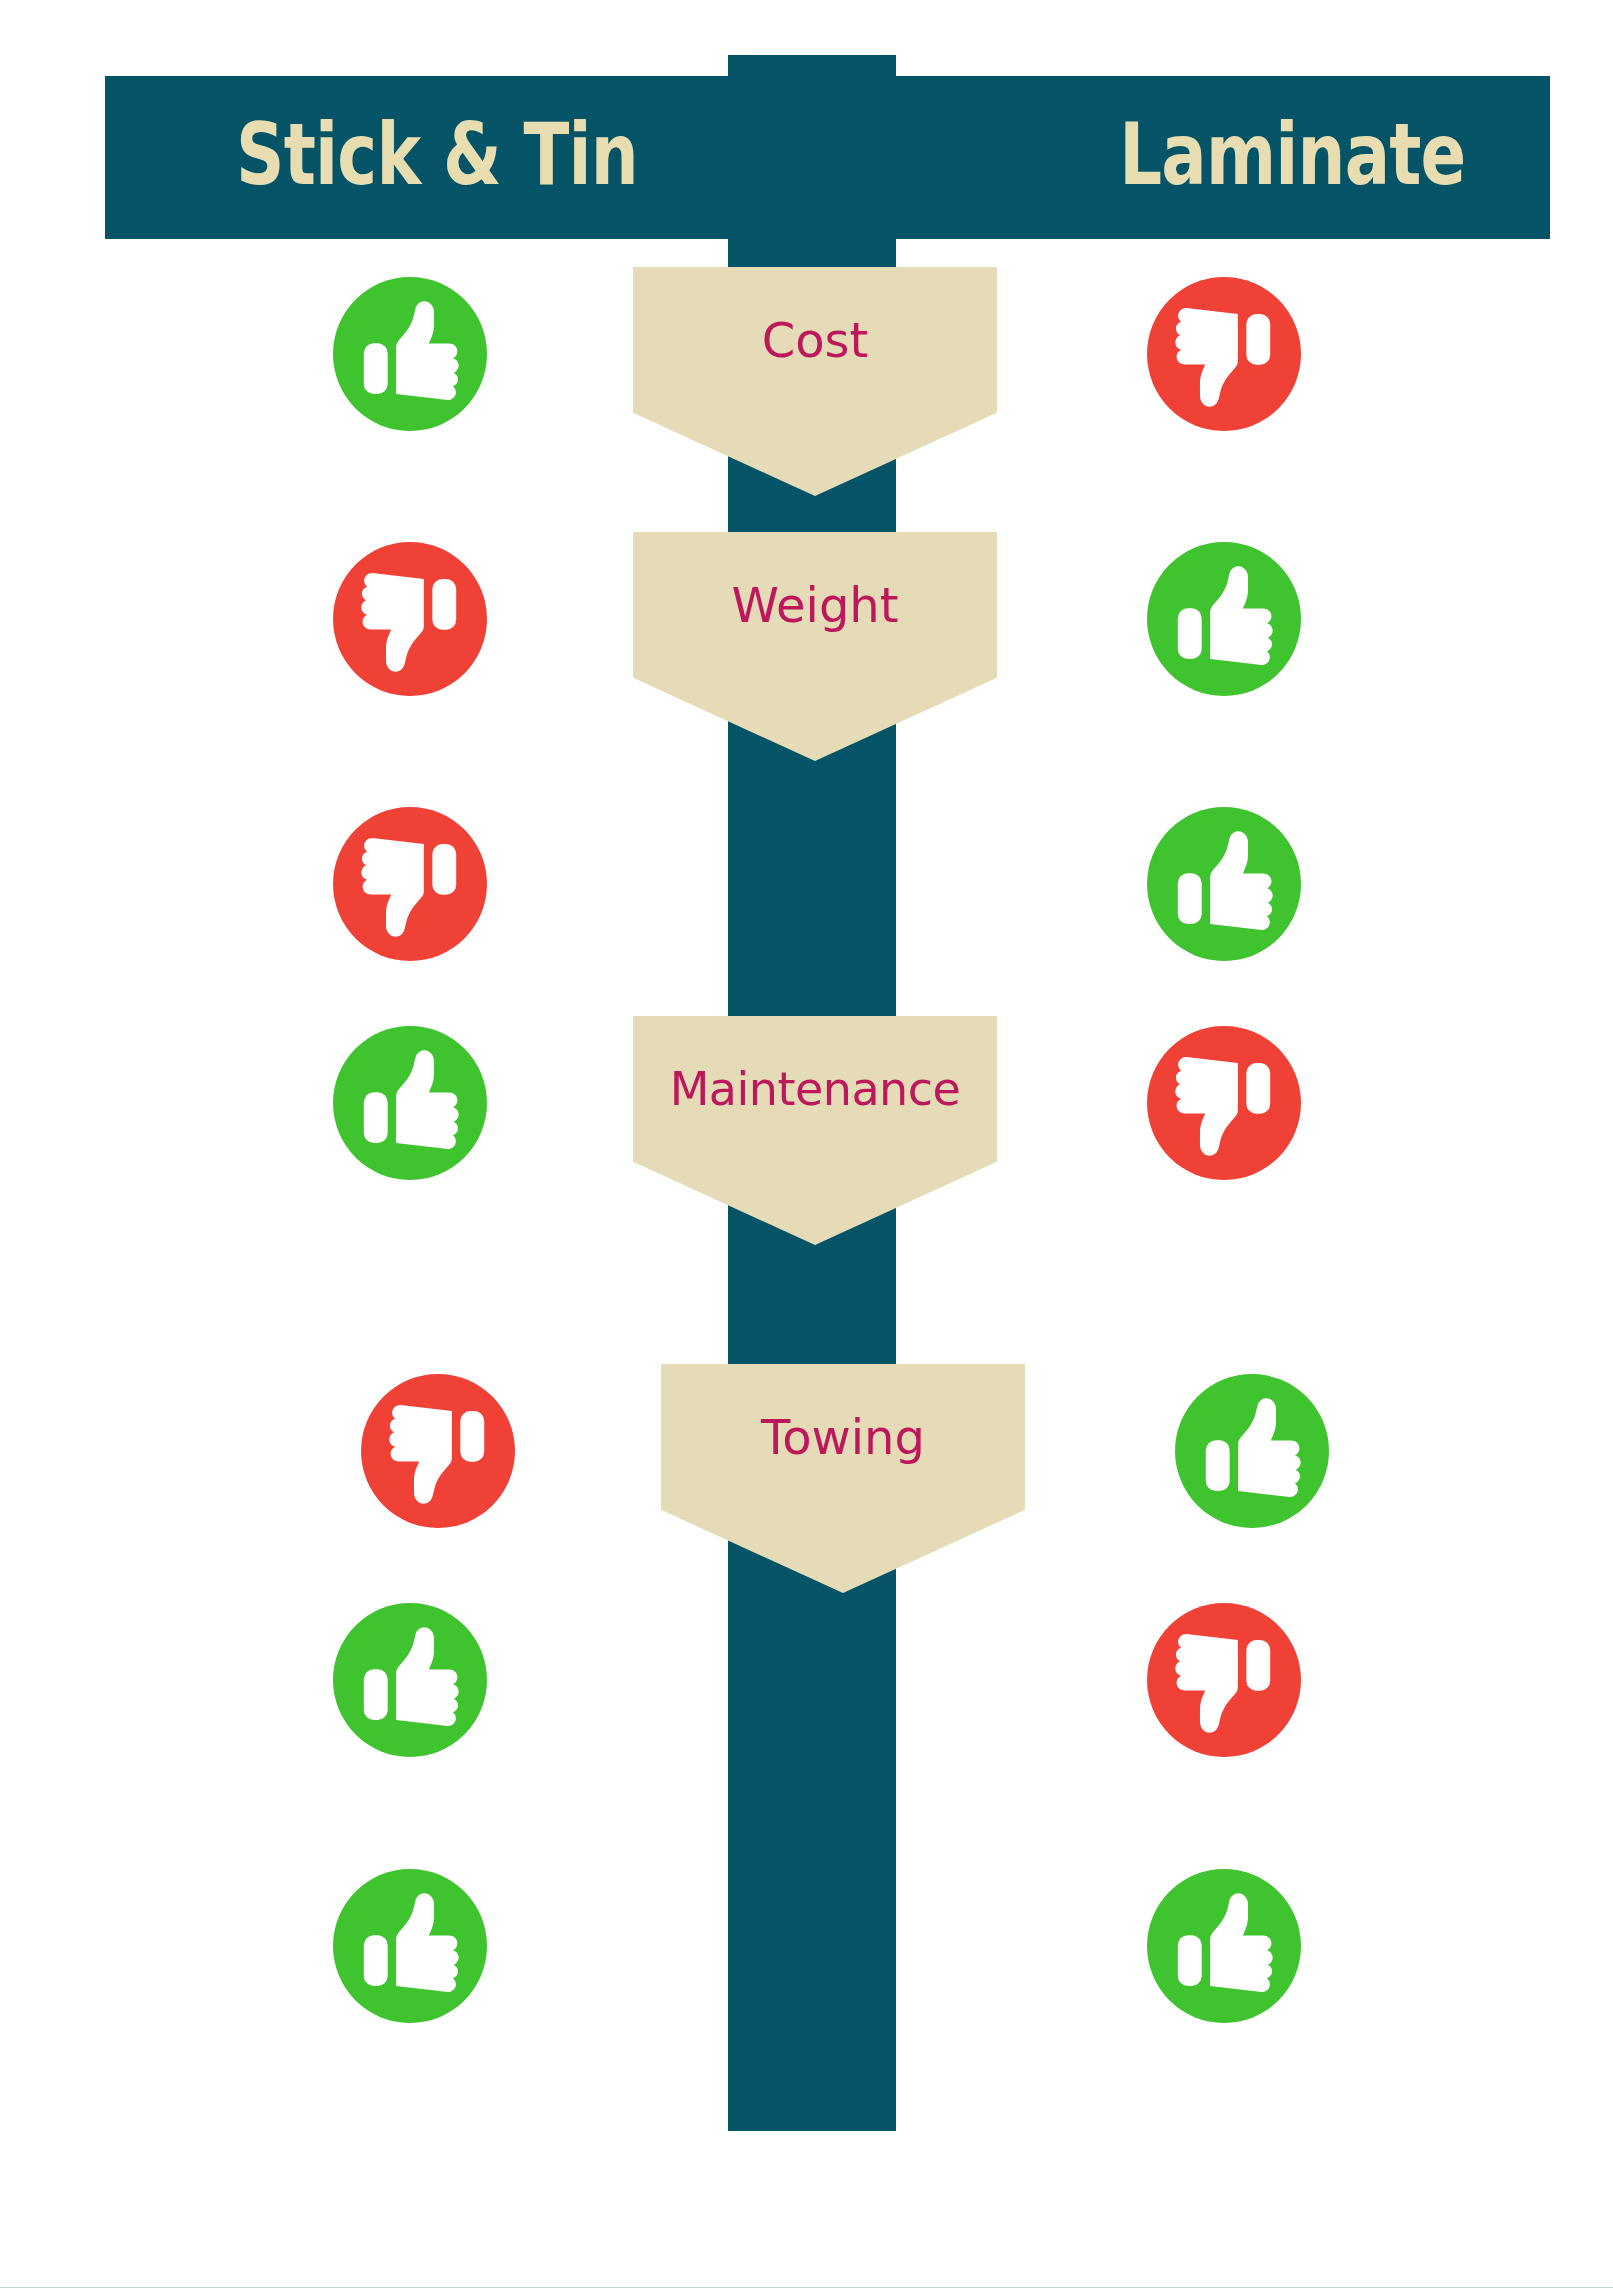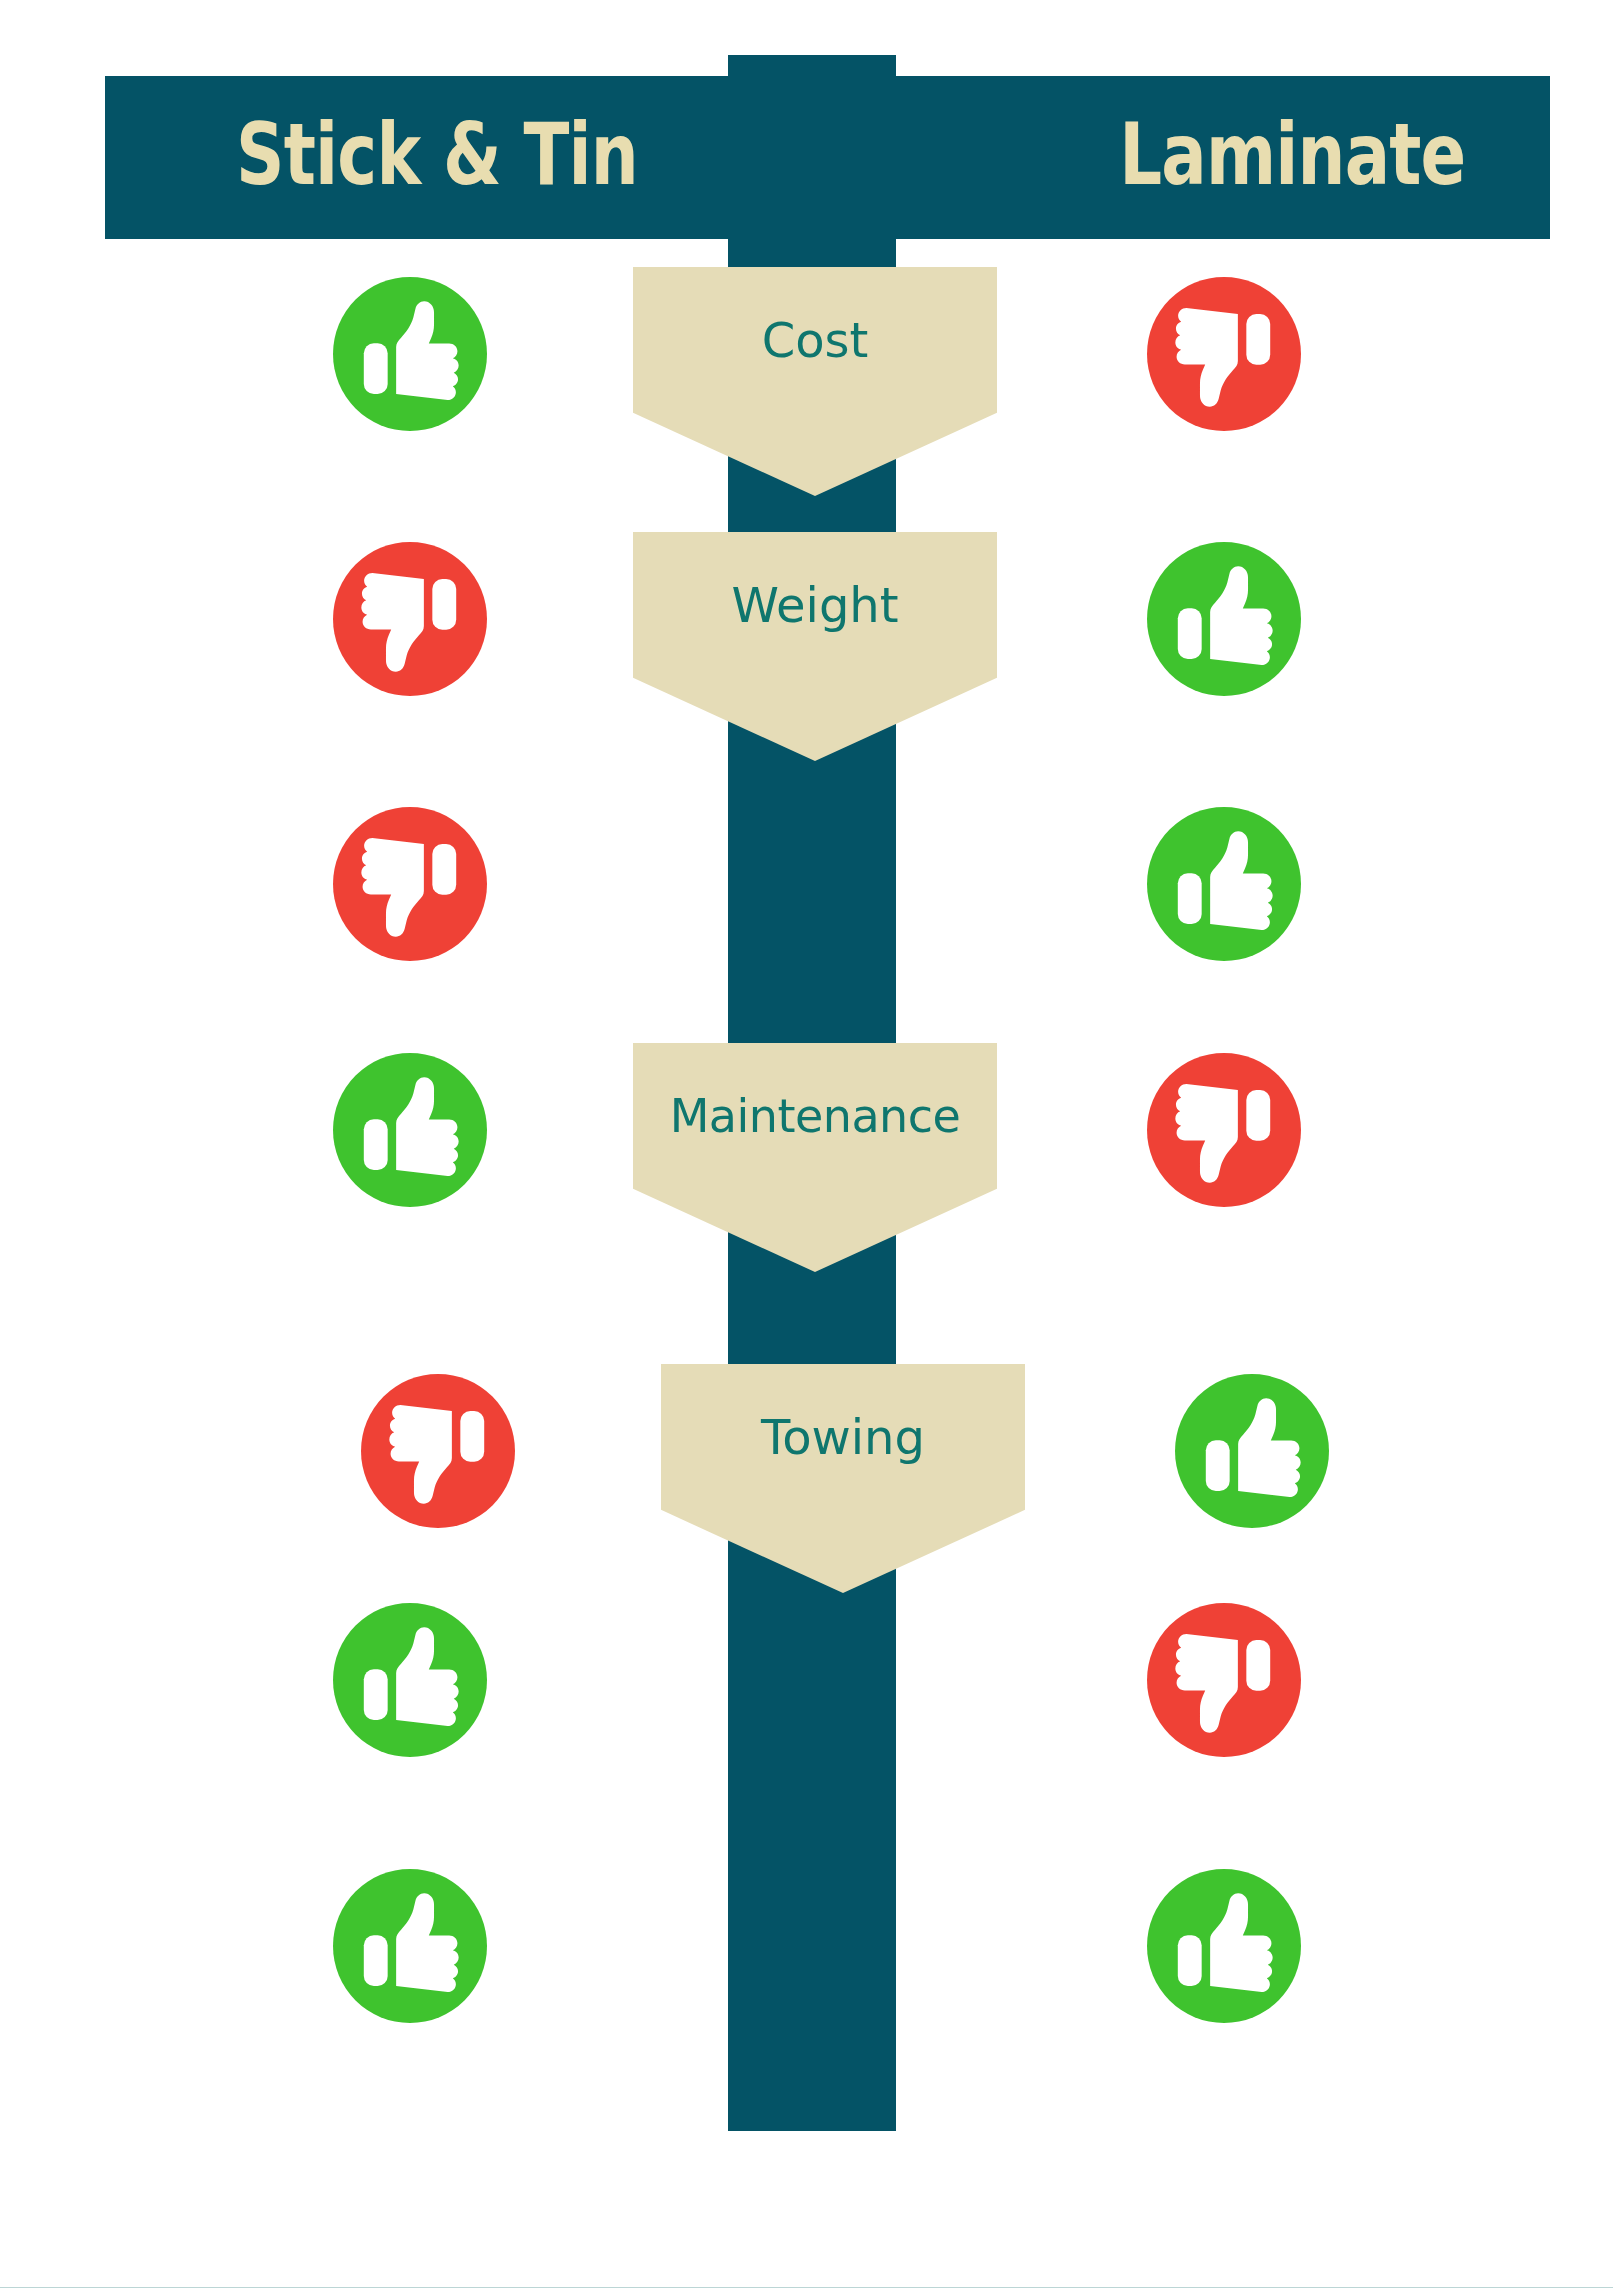--- a/index.html
+++ b/index.html
@@ -87,21 +87,21 @@
     background: #E5DCB7;
   }
   .banner-label {
     position: absolute;
     left: 0;
     top: 0;
     width: 364px;
     height: 146px;
     line-height: 146px;
     text-align: center;
-    color: #0f766e;
+    color: #be185d;
     font-family: "DejaVu Sans", sans-serif;
     font-weight: 400;
     font-size: 48px;
     white-space: nowrap;
     overflow: hidden;
   }
   .banner-label.long { font-size: 46px; letter-spacing: -0.5px; }
 
   
   .rating {
@@ -184,21 +184,21 @@
         </div>
         <div class="rating right up">
           <svg viewBox="0 0 100 100" aria-hidden="true">
             <g fill="#ffffff">
               <rect x="20" y="43" width="15.5" height="33" rx="6.5"></rect>
               <path d="M41 76 V45.5 c0-2.6 1.3-4 3.2-6.1 c3.3-3.6 6.6-8.1 8-13.3 l1.3-5.4 c0.7-2.9 3-5 5.7-5 c3.6 0 6.4 3.2 6.4 7.2 V31 c0 3-0.7 6-1.9 8.8 l-1.5 3.4 h13.2 c3 0 5.4 2.2 5.4 5 c0 2-1.2 3.8-3 4.6 c2.2 0.5 3.8 2.4 3.8 4.7 c0 2.1-1.3 3.9-3.2 4.6 c1.7 0.8 2.8 2.4 2.8 4.3 c0 2.1-1.4 3.9-3.4 4.5 c1.2 0.9 2 2.3 2 3.9 c0 2.8-2.4 5.1-5.4 5.1 Z"></path>
             </g>
           </svg>
         </div>
       </div>
-      <div class="row" style="top: 1043px;">
+      <div class="row" style="top: 1016px;">
         <div class="rating left up">
           <svg viewBox="0 0 100 100" aria-hidden="true">
             <g fill="#ffffff">
               <rect x="20" y="43" width="15.5" height="33" rx="6.5"></rect>
               <path d="M41 76 V45.5 c0-2.6 1.3-4 3.2-6.1 c3.3-3.6 6.6-8.1 8-13.3 l1.3-5.4 c0.7-2.9 3-5 5.7-5 c3.6 0 6.4 3.2 6.4 7.2 V31 c0 3-0.7 6-1.9 8.8 l-1.5 3.4 h13.2 c3 0 5.4 2.2 5.4 5 c0 2-1.2 3.8-3 4.6 c2.2 0.5 3.8 2.4 3.8 4.7 c0 2.1-1.3 3.9-3.2 4.6 c1.7 0.8 2.8 2.4 2.8 4.3 c0 2.1-1.4 3.9-3.4 4.5 c1.2 0.9 2 2.3 2 3.9 c0 2.8-2.4 5.1-5.4 5.1 Z"></path>
             </g>
           </svg>
         </div>
         <div class="banner">
           <div class="banner-label long">Maintenance</div>

